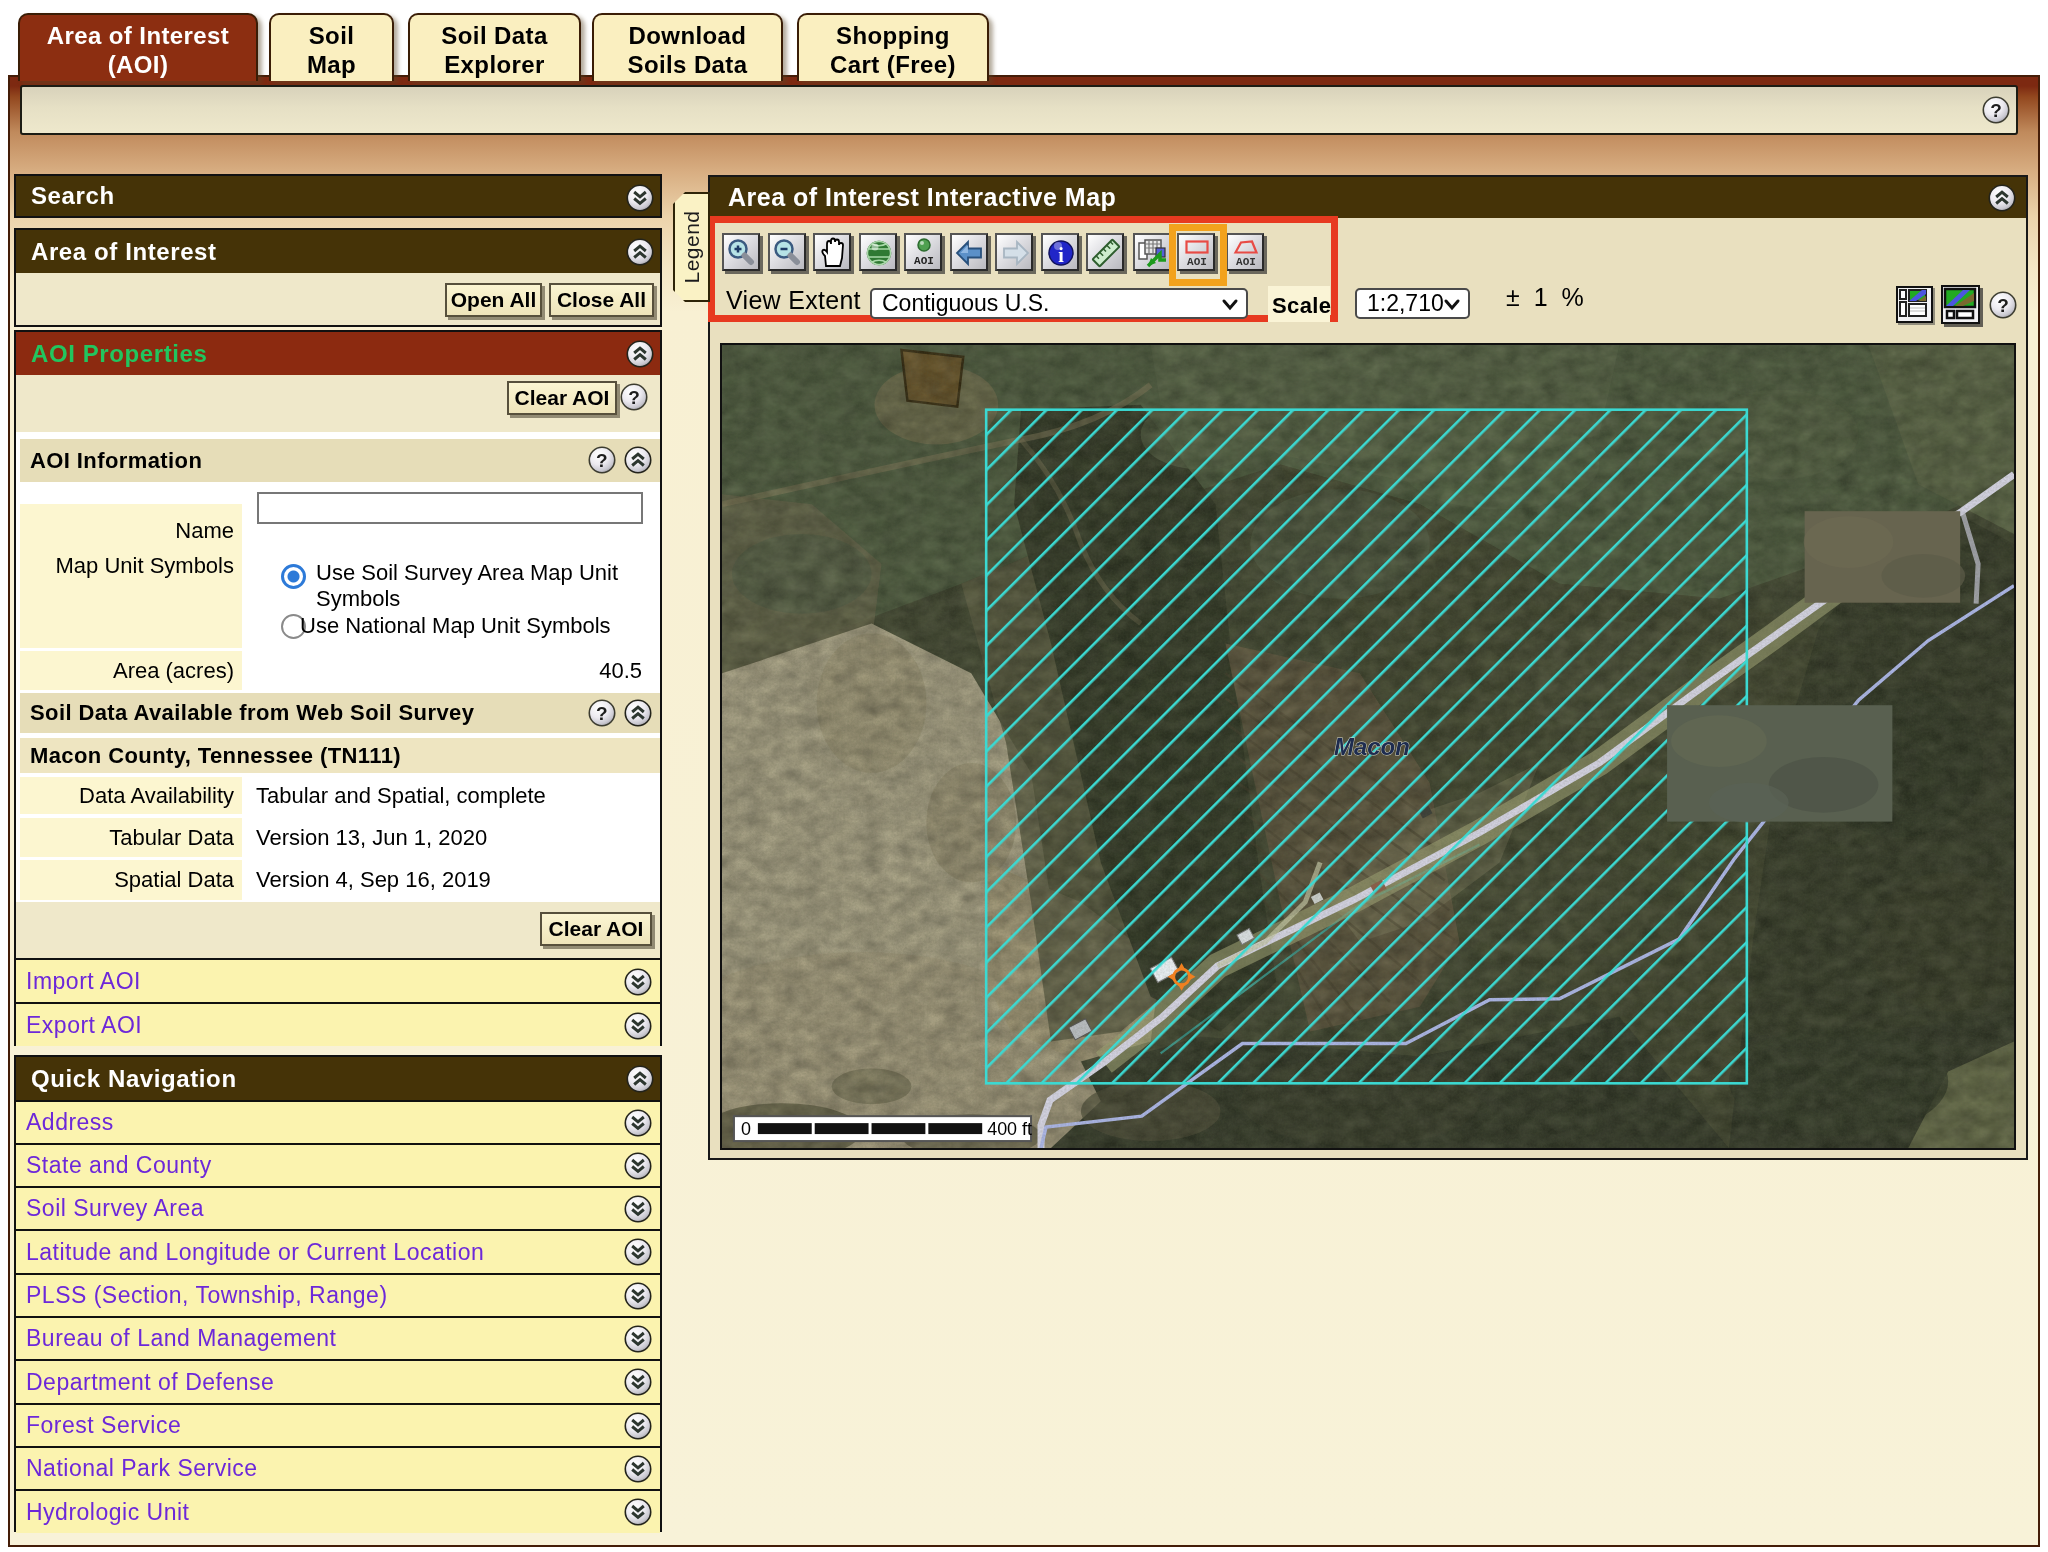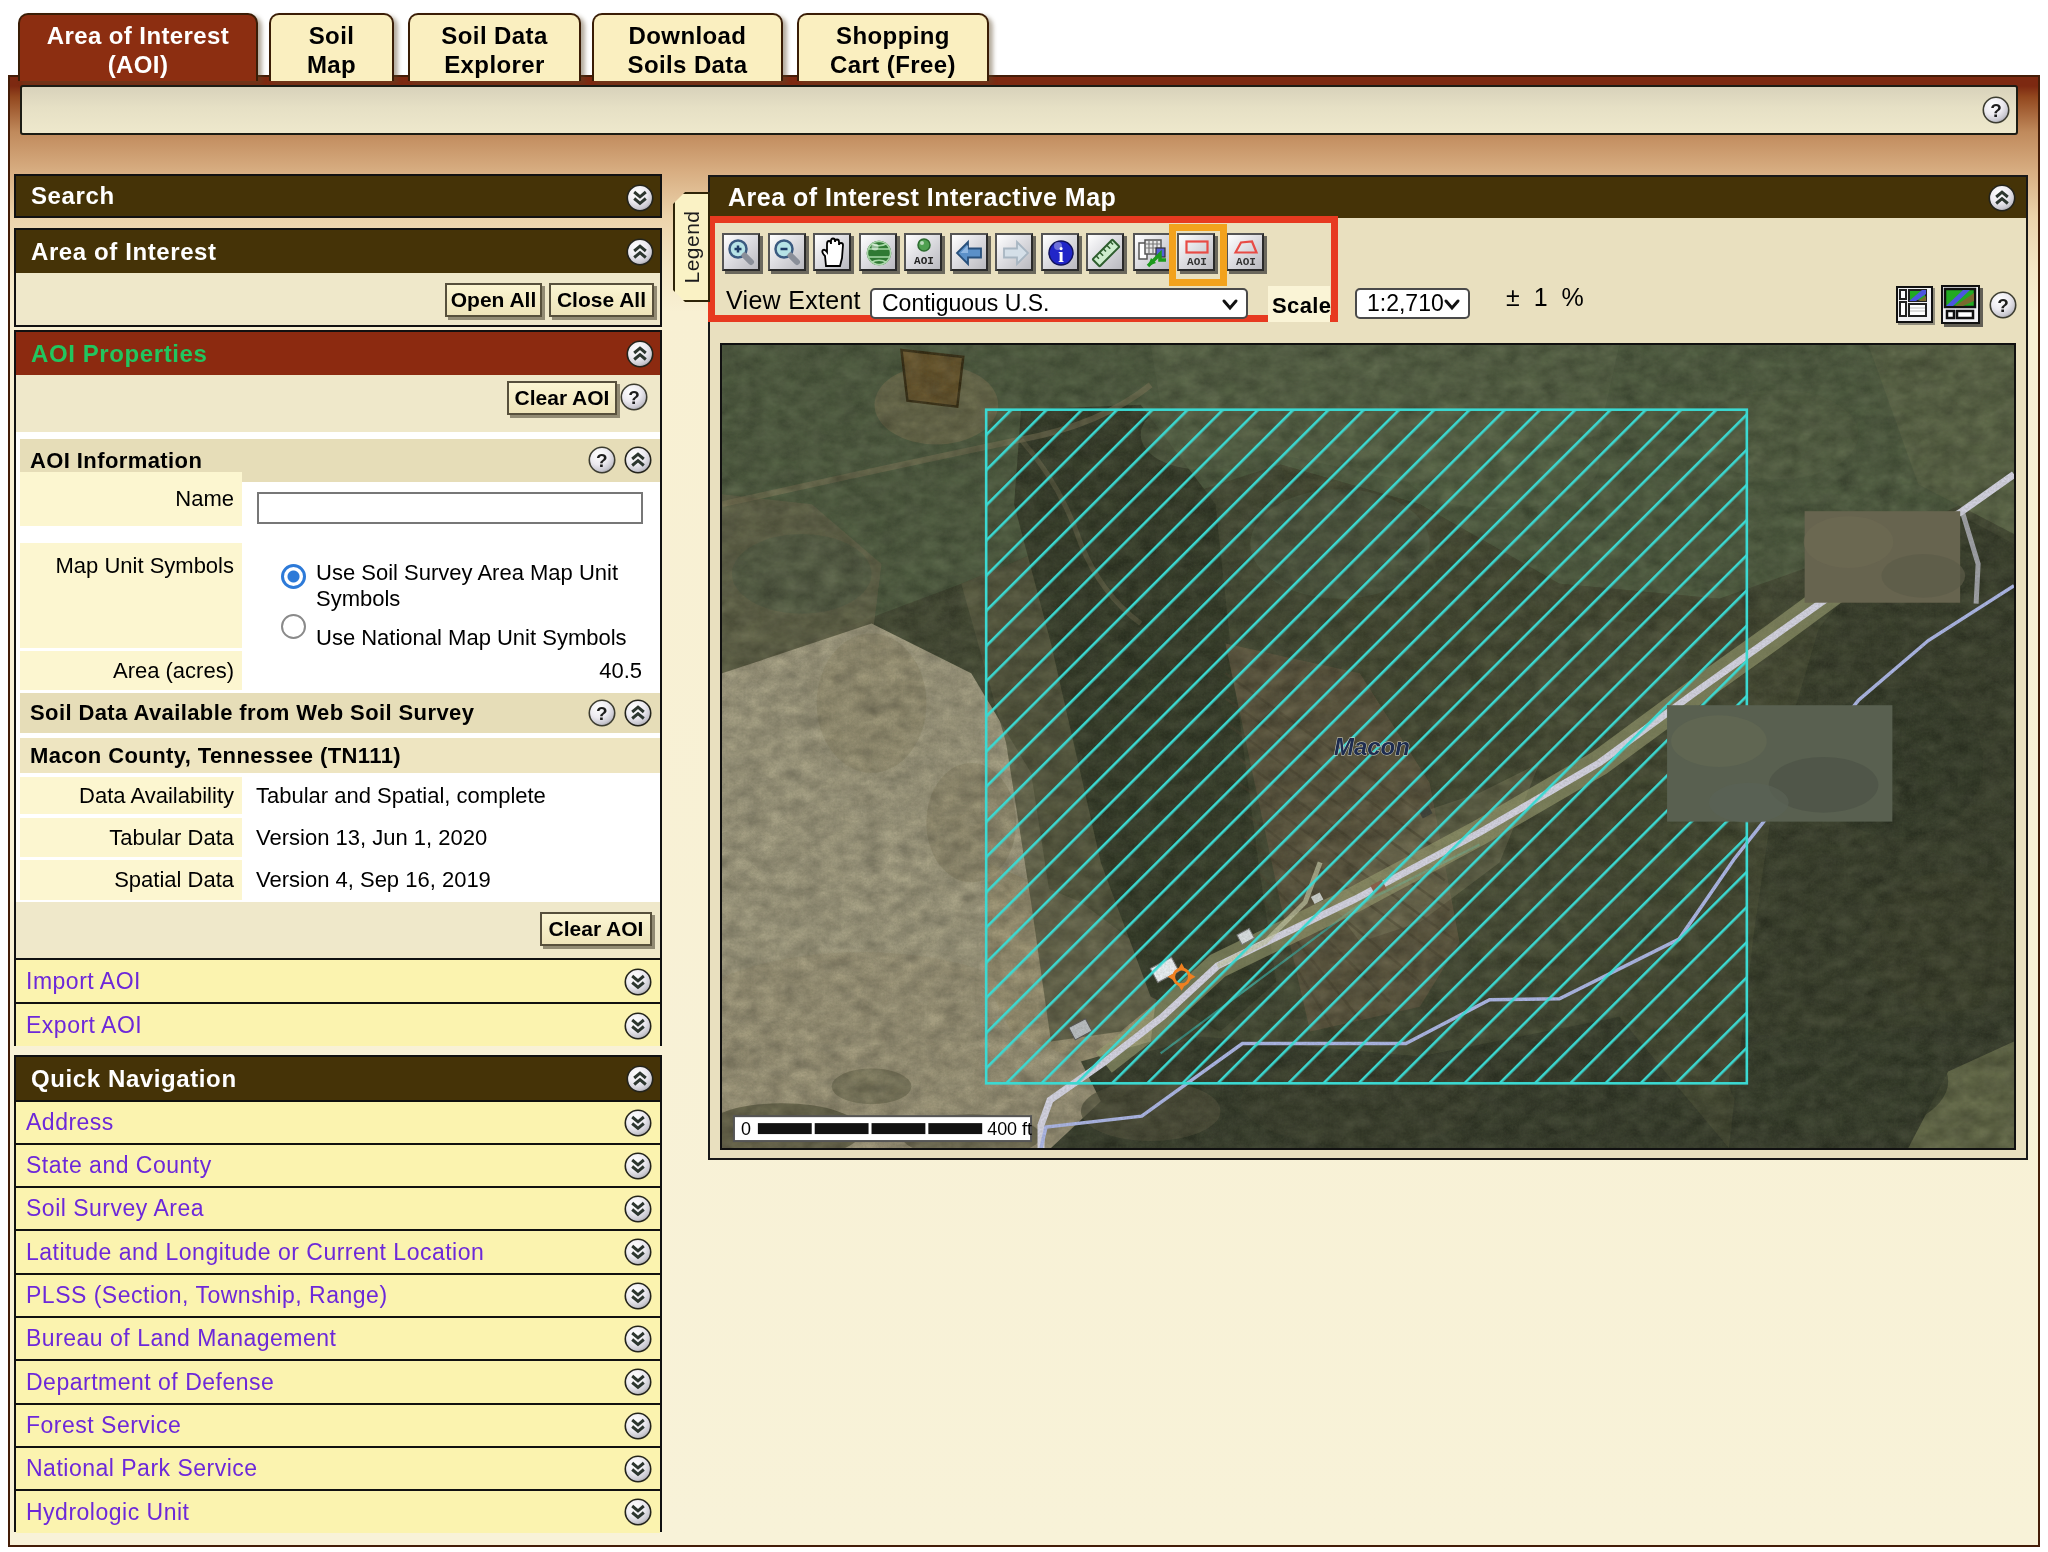--- a/index.html
+++ b/index.html
@@ -110,28 +110,28 @@
     <svg class="ci" style="right:44px;top:7px" viewBox="0 0 28 28">
           <circle cx="14" cy="14" r="12.7" fill="url(#ballg)" stroke="#3c3c30" stroke-width="1.6"></circle>
           <text x="14" y="21" font-size="19" font-weight="bold" text-anchor="middle" fill="#1d1d1d" font-family="Liberation Sans">?</text>
         </svg>
     <svg class="ci" style="right:8px;top:7px" viewBox="0 0 28 28">
           <circle cx="14" cy="14" r="12.7" fill="url(#ballg)" stroke="#23231b" stroke-width="1.6"></circle>
           <path d="M8.2 13 L14 8.2 L19.8 13 M8.2 19.5 L14 14.7 L19.8 19.5" stroke="#2c362f" stroke-width="3" fill="none"></path>
         </svg>
   </div>
 
-  <div class="lbl" style="top:140px;height:54px;">Name</div>
+  <div class="lbl" style="top:172px;height:54px;">Name</div>
   <input class="abs" style="left: 241px; top: 160px; width: 386px; height: 32px; border: 2px solid rgb(119, 119, 119); box-sizing: border-box; background: rgb(255, 255, 255);">
 
   <div class="lbl" style="top:211px;height:105px;align-items:flex-start;padding-top:10px;">Map Unit Symbols</div>
   <div class="abs" style="left:265px;top:232px;width:19px;height:19px;border-radius:50%;background:radial-gradient(circle at 50% 50%, #2d7ad8 0 5.5px, #fff 6.5px 100%);border:3px solid #2d7ad8;box-sizing:content-box;"></div>
   <div class="val" style="left:300px;top:228px;display:block;line-height:26px;">Use Soil Survey Area Map Unit<br>Symbols</div>
   <div class="abs" style="left:265px;top:282px;width:25px;height:25px;border-radius:50%;background:#fff;border:2.5px solid #8a8a8a;box-sizing:border-box;"></div>
-  <div class="val" style="left:300px;top:281px;margin-top:12px;">Use National Map Unit Symbols</div>
+  <div class="val" style="left:284px;top:281px;">Use National Map Unit Symbols</div>
 
   <div class="lbl" style="top:319px;height:39px;">Area (acres)</div>
   <div class="val" style="top:319px;height:39px;left:auto;right:18px;">40.5</div>
 
   <div class="tanhdr" style="top:361px;height:40px;">Soil Data Available from Web Soil Survey
     <svg class="ci" style="right:44px;top:6px" viewBox="0 0 28 28">
           <circle cx="14" cy="14" r="12.7" fill="url(#ballg)" stroke="#3c3c30" stroke-width="1.6"></circle>
           <text x="14" y="21" font-size="19" font-weight="bold" text-anchor="middle" fill="#1d1d1d" font-family="Liberation Sans">?</text>
         </svg>
     <svg class="ci" style="right:8px;top:6px" viewBox="0 0 28 28">

